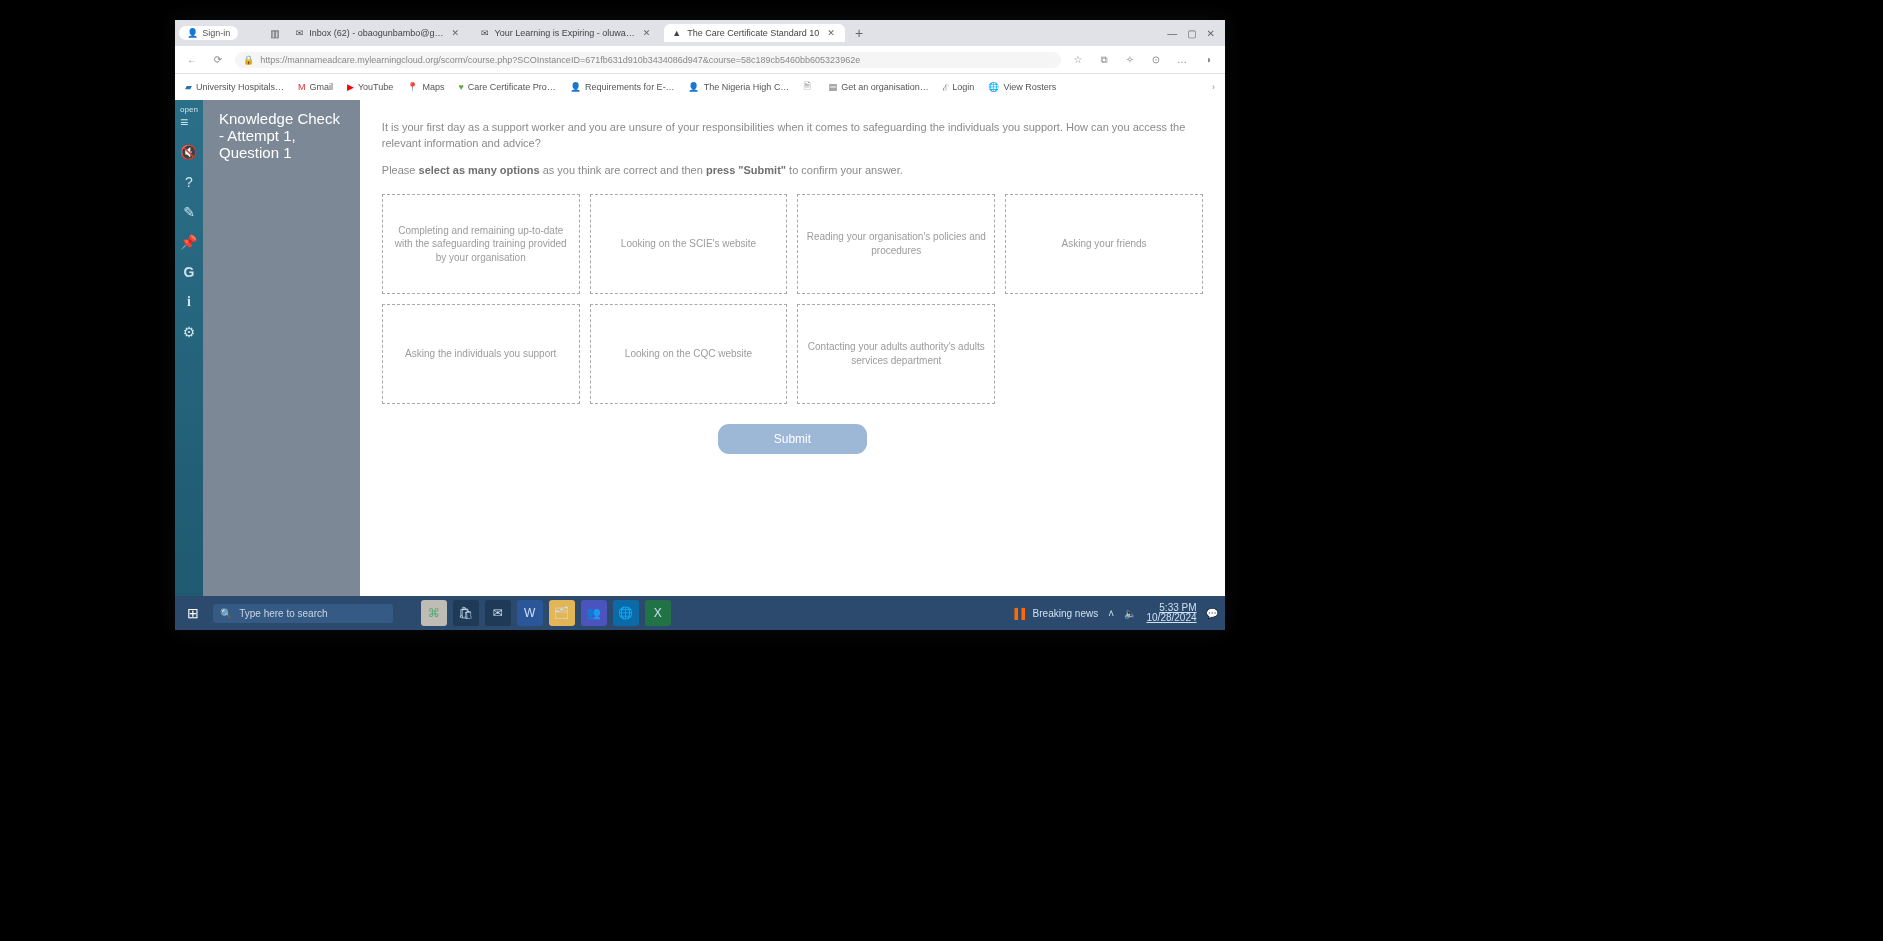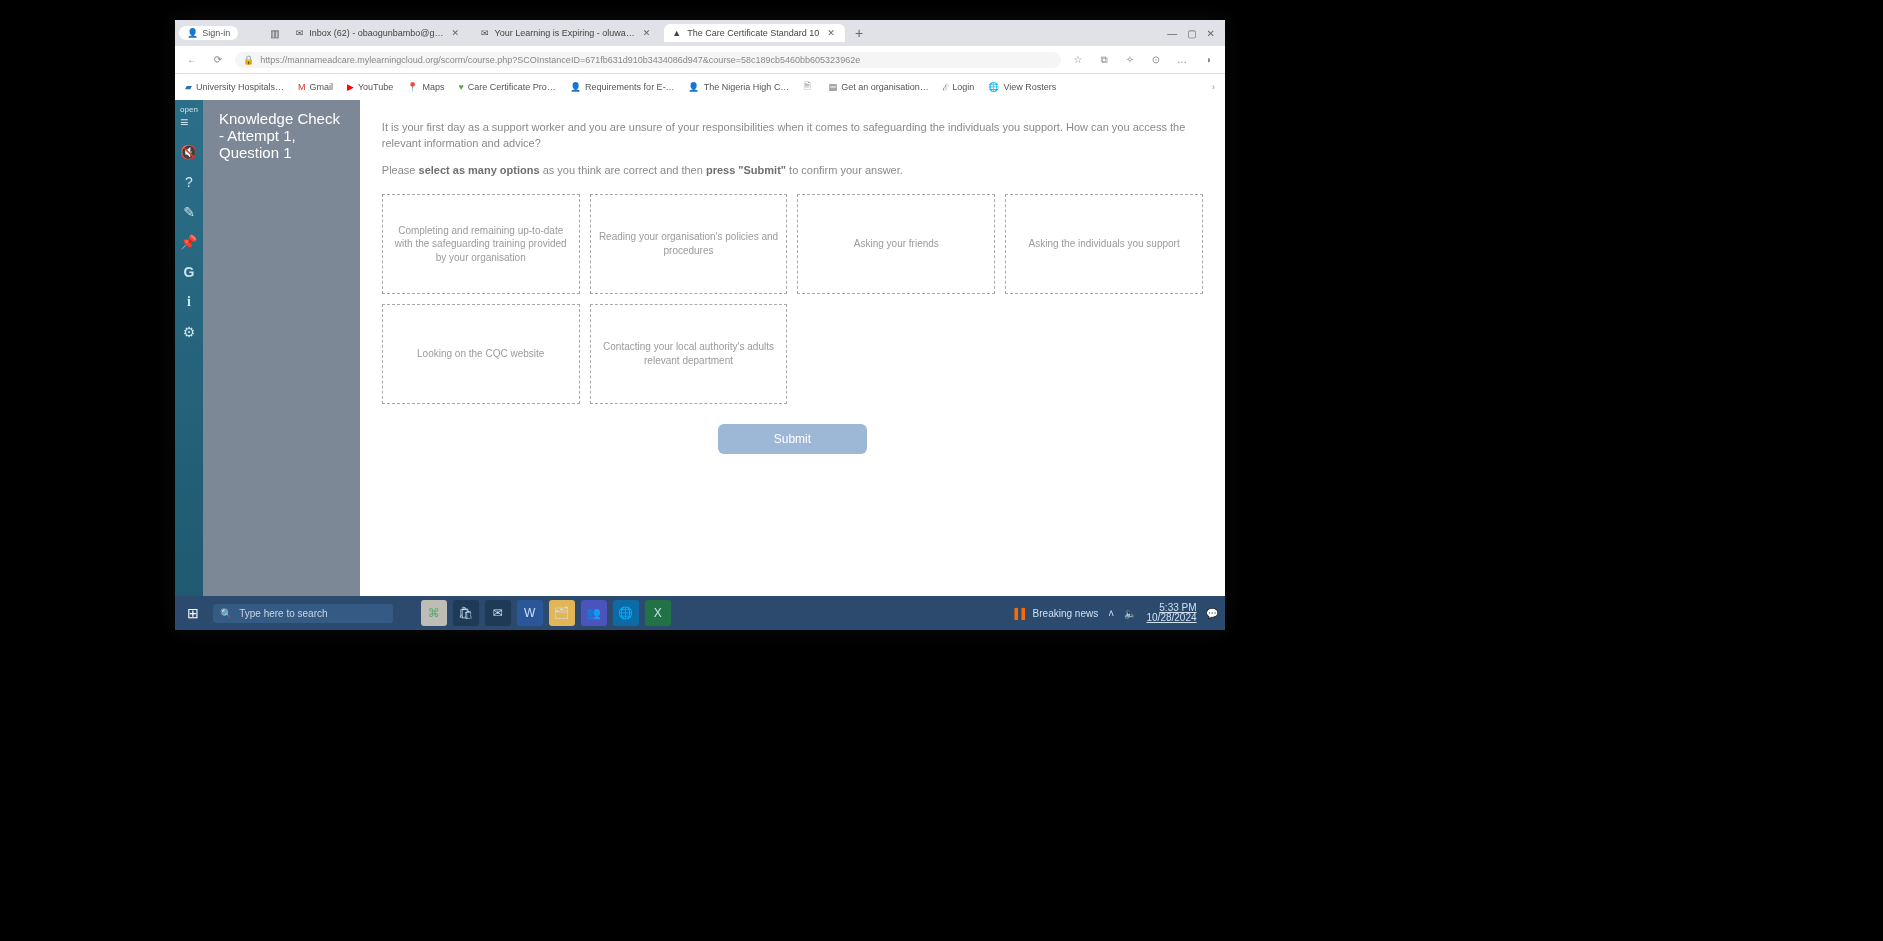--- a/index.html
+++ b/index.html
@@ -167,21 +167,21 @@
     color:#9b9b9b;
     line-height:1.35;
   }
   .submit-wrap { text-align:center; }
   .submit-btn {
     display:inline-block;
     background:#9db7d6;
     color:#fff;
     font-size:12px;
     padding:8px 56px;
-    border-radius:6px;
+    border-radius:11px;
   }
 
   
   .taskbar {
     height: 34px;
     background:#2b4a6e;
     display:flex;
     align-items:center;
     padding:0 6px;
     gap:8px;
@@ -329,33 +329,36 @@
         <div class="qtext">It is your first day as a support worker and you are unsure of your responsibilities when it comes to safeguarding the individuals you support. How can you access the relevant information and advice?</div>
         <div class="qhint">
           <span>Please </span><b>select as many options</b><span> as you think are correct and then </span><b>press "Submit"</b><span> to confirm your answer.</span>
         </div>
 
         <div class="options-grid">
           <div class="opt">
               <span>Completing and remaining up-to-date with the safeguarding training provided by your organisation</span>
             </div>
           <div class="opt">
+              <span>Looking on the SCIE's website</span>
+            </div>
+          <div class="opt">
               <span>Reading your organisation's policies and procedures</span>
             </div>
           <div class="opt">
               <span>Asking your friends</span>
             </div>
           <div class="opt">
               <span>Asking the individuals you support</span>
             </div>
           <div class="opt">
               <span>Looking on the CQC website</span>
             </div>
           <div class="opt">
-              <span>Contacting your local authority's adults relevant department</span>
+              <span>Contacting your adults authority's adults services department</span>
             </div>
         </div>
 
         <div class="submit-wrap">
           <div class="submit-btn">
             <span>Submit</span>
           </div>
         </div>
       </div>
     </div>

